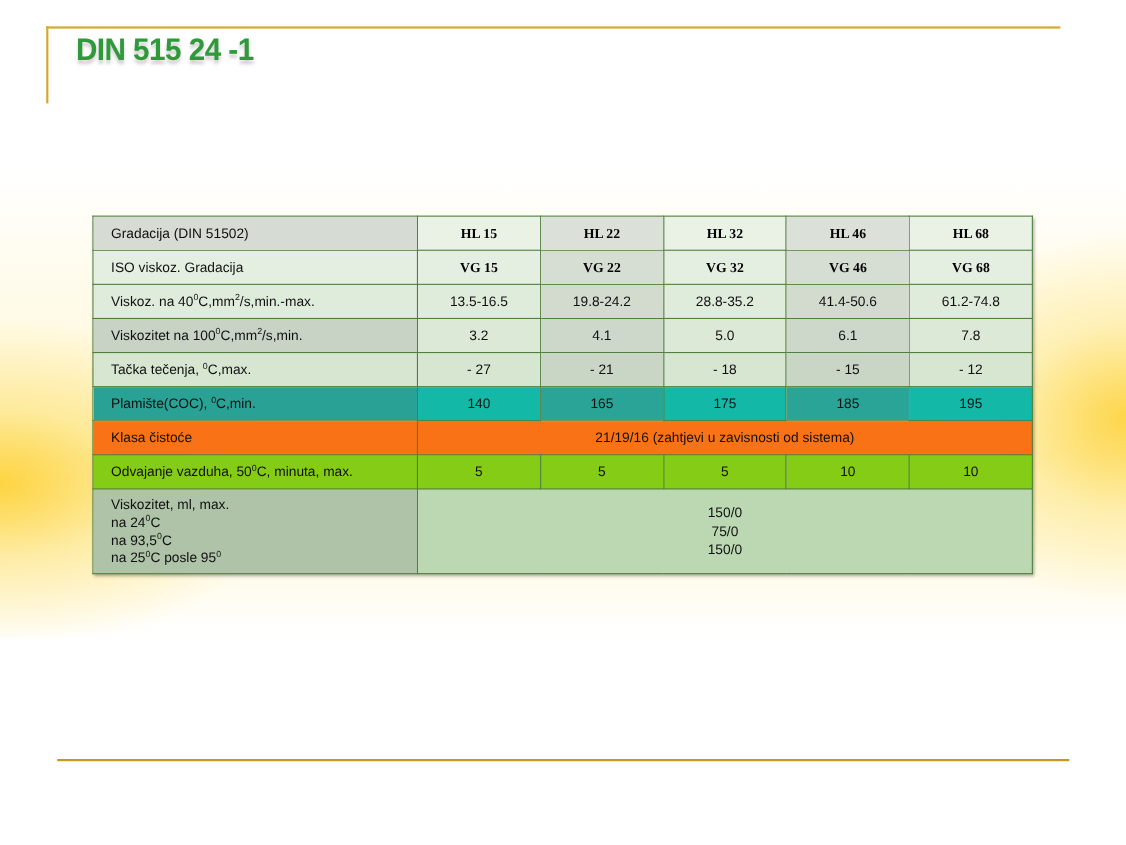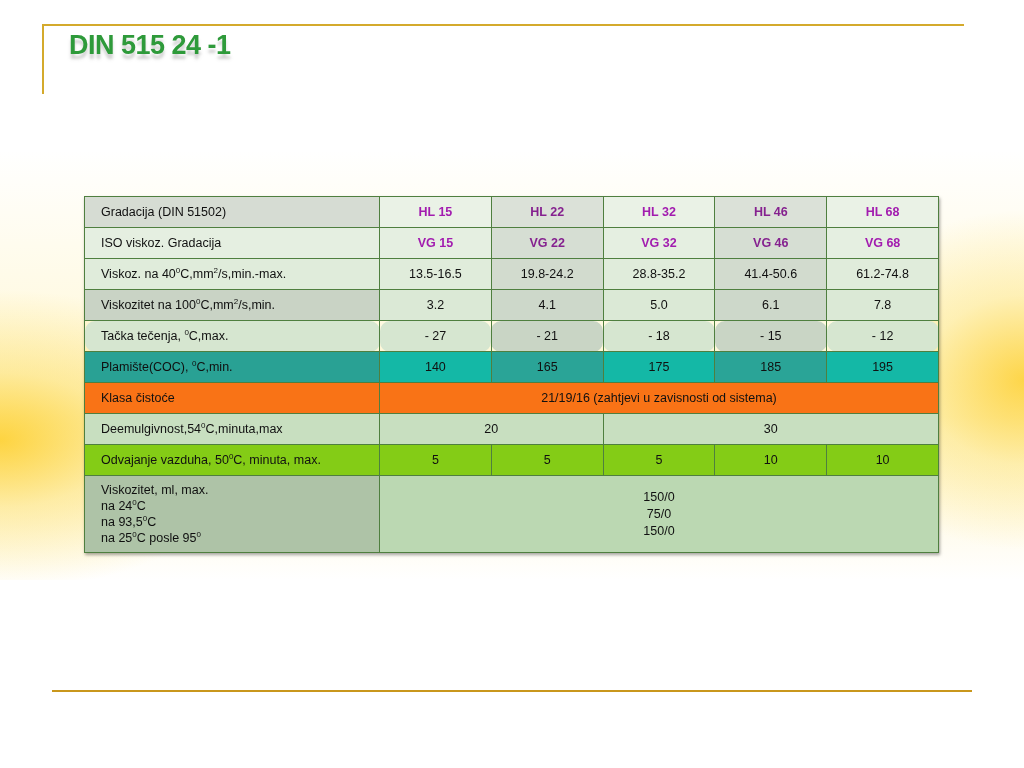--- a/index.html
+++ b/index.html
@@ -39,27 +39,27 @@
       font-size: 12.5px; color: #111;
     }
     table.spec td {
       border: 1px solid #4f7f3f;
       padding: 0 16px;
       height: 30px;
       text-align: center;
       vertical-align: middle;
     }
     table.spec td.label { text-align: left; width: 262px; }
-    td.hl { font-weight: bold; color: #a21caf; }
+    td.hl { font-weight: bold; color: #000000; font-family: Liberation Serif, serif; }
     
     tr.r1 td { background: #eaf2e6; }
     tr.r2 td { background: #e5efe1; }
     tr.r3 td { background: #e0ecdb; }
     tr.r4 td { background: #dbe9d6; margin-left: 20px; }
-    tr.r5 td { background: #d6e6d0; border-radius: 10px; }
+    tr.r5 td { background: #d6e6d0; }
     tr.r6 td { background: #14b8a6; }
     tr.r7 td { background: #f97316; }
     tr.r8 td { background: #c8dfc0; }
     tr.r9 td { background: #84cc16; }
     tr.r10 td { background: #bbd8b2; height: 76px; }
     
     tr td.dark { filter: brightness(0.93) saturate(0.8); }
     tr.r1 td.label, tr.r4 td.label, tr.r6 td.label, tr.r10 td.label { filter: brightness(0.91) saturate(0.8); }
     .multiline { line-height: 16px; padding-top: 4px; padding-bottom: 4px; }
     td.foam { line-height: 17px; }
@@ -120,25 +120,20 @@
     <td>140</td>
     <td class="dark">165</td>
     <td>175</td>
     <td class="dark">185</td>
     <td>195</td>
   </tr>
   <tr class="r7">
     <td class="label">Klasa čistoće</td>
     <td colspan="5">21/19/16 (zahtjevi u zavisnosti od sistema)</td>
   </tr>
-  <tr class="r8">
-    <td class="label"><span>Deemulgivnost,54</span><sup>0</sup><span>C,minuta,max</span></td>
-    <td colspan="2">20</td>
-    <td colspan="3">30</td>
-  </tr>
   <tr class="r9">
     <td class="label"><span>Odvajanje vazduha, 50</span><sup>0</sup><span>C, minuta, max.</span></td>
     <td>5</td>
     <td>5</td>
     <td>5</td>
     <td>10</td>
     <td>10</td>
   </tr>
   <tr class="r10">
     <td class="label multiline">

